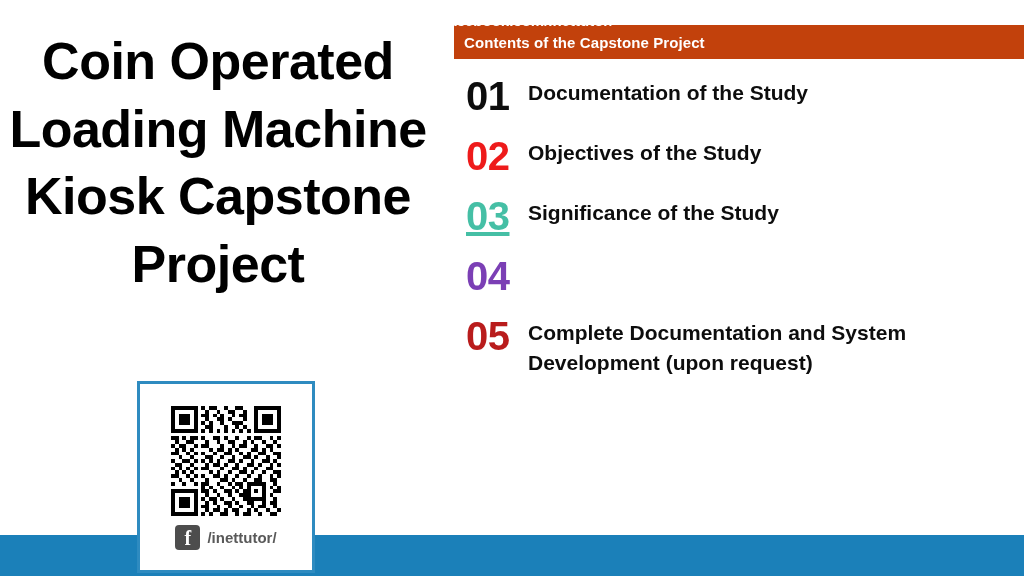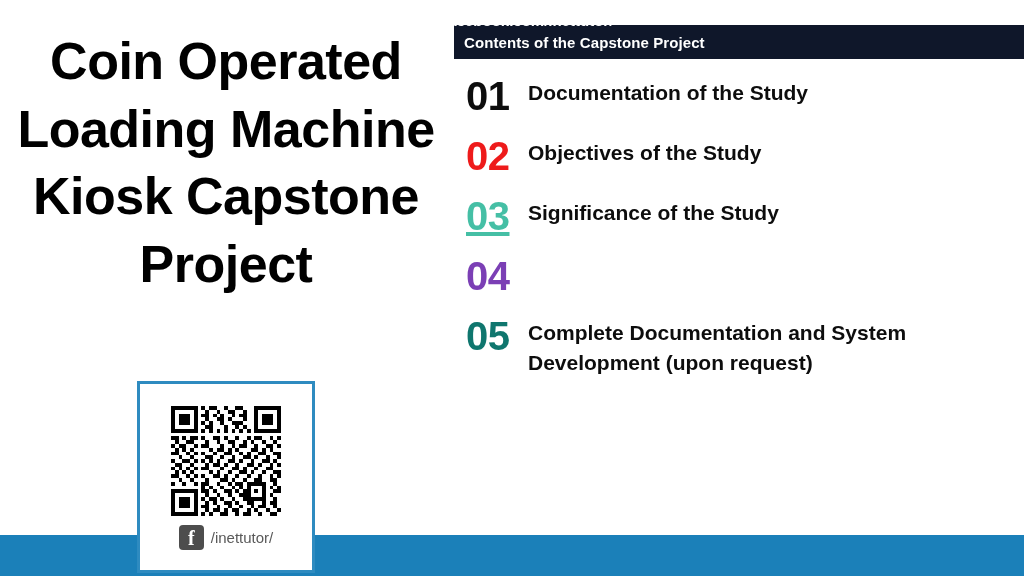--- a/index.html
+++ b/index.html
@@ -21,21 +21,21 @@
   
   #left-panel {
     position: absolute;
     left: 0;
     top: 0;
     width: 452px;
     height: 576px;
   }
   #slide-title {
     position: absolute;
-    left: 8px;
+    left: 0;
     top: 28px;
     width: 436px;
     text-align: center;
     font-size: 52px;
     line-height: 1.30;
     font-weight: bold;
     color: #000000;
     letter-spacing: -0.5px;
   }
 
@@ -87,21 +87,21 @@
     text-align: center;
     color: #ffffff;
     font-weight: bold;
     font-size: 20px;
     line-height: 1;
     font-family: "Liberation Serif", serif;
   }
   #qr-handle-text {
     font-size: 15px;
     color: #595959;
-    font-weight: normal;
+    font-weight: bold;
     white-space: nowrap;
   }
 
   
   #right-panel {
     position: absolute;
     left: 452px;
     top: 0;
     width: 572px;
     height: 576px;
@@ -431,21 +431,21 @@
       <div id="qr-handle-row">
         <span id="fb-icon" style="background: rgb(77, 77, 77);">
           <span>f</span>
         </span>
         <span id="qr-handle-text">/inettutor/</span>
       </div>
     </div>
   </div>
 
   <div id="right-panel">
-    <div id="contents-header" style="background: #0f172a;">
+    <div id="contents-header" style="background: #c2410c;">
       <span id="contents-header-title">Contents of the Capstone Project</span>
     </div>
 
     <div id="contents-list">
 
       <div class="content-row">
         <span class="content-num" style="color: rgb(13, 13, 13);">01</span>
         <span class="content-label">Documentation of the Study</span>
       </div>
 
@@ -457,21 +457,21 @@
       <div class="content-row">
         <span class="content-num" style="color: rgb(69, 191, 165); text-decoration: underline;">03</span>
         <span class="content-label">Significance of the Study</span>
       </div>
 
       <div class="content-row">
         <span class="content-num" style="color: rgb(123, 63, 181);">04</span>
       </div>
 
       <div class="content-row">
-        <span class="content-num" style="color: #0f766e;">05</span>
+        <span class="content-num" style="color: #b91c1c;">05</span>
         <span class="content-label">Complete Documentation and System Development (upon request)</span>
       </div>
 
     </div>
   </div>
 
   <div id="footer-bar" style="background: rgb(27, 128, 185);"></div>
   <a id="footer-url" href="#" style="text-decoration: none; color: rgb(255, 255, 255);">https://web.facebook.com/inettutor/</a>
 
 </div>

